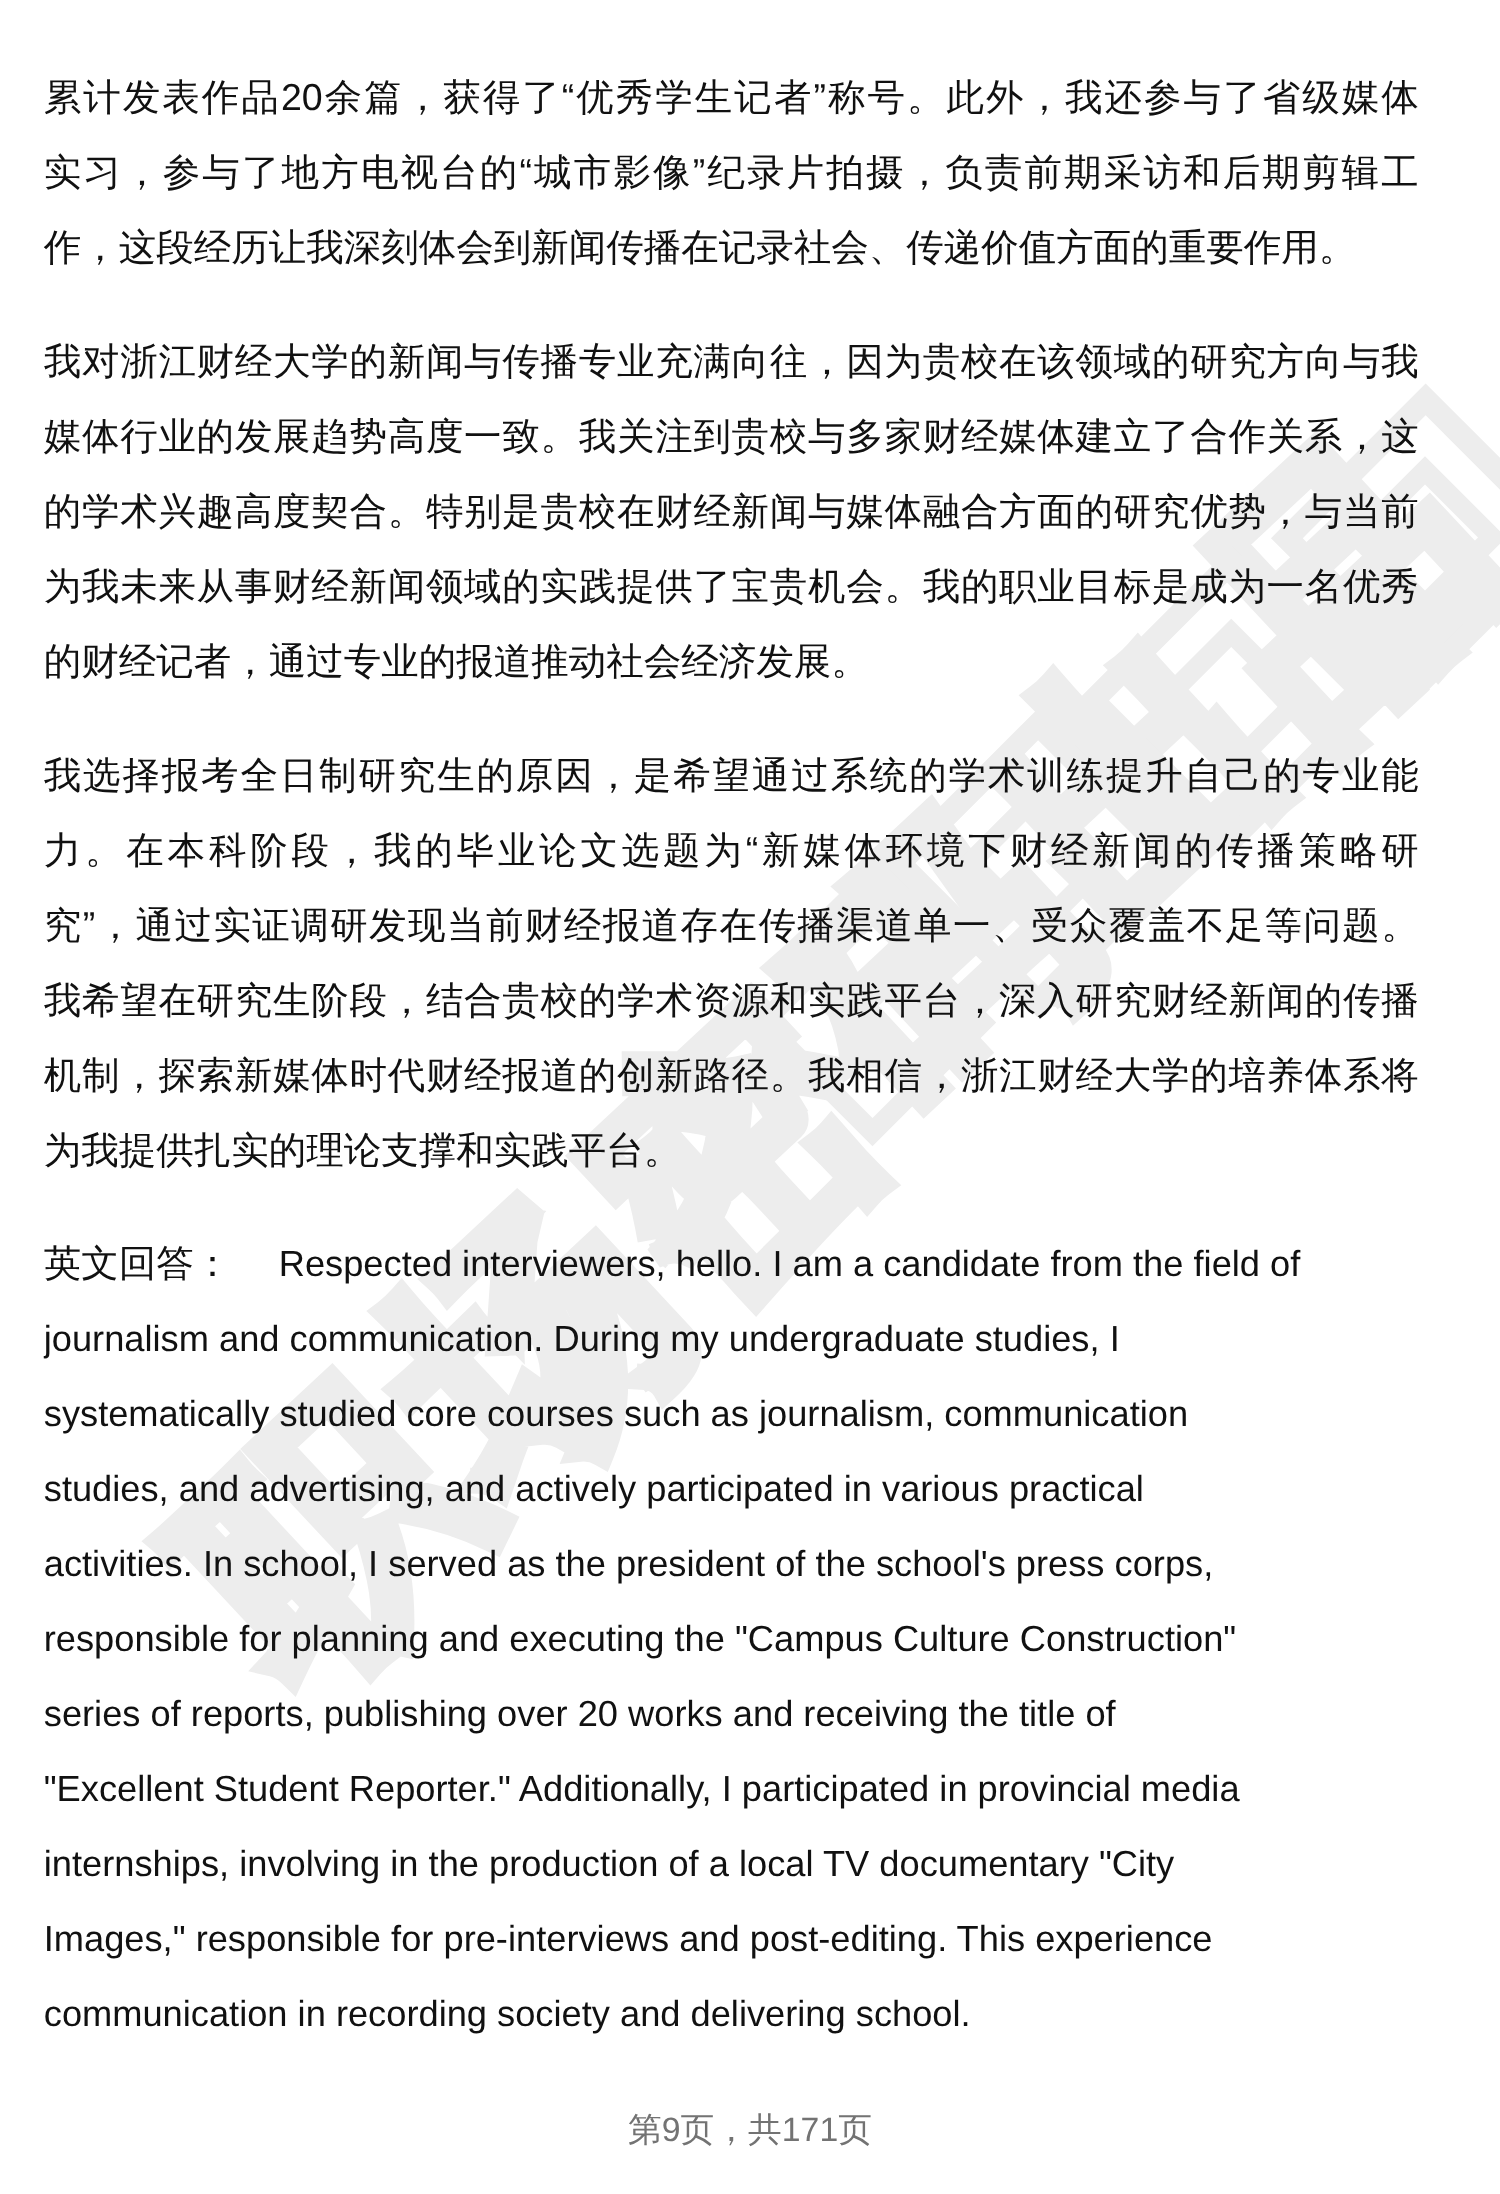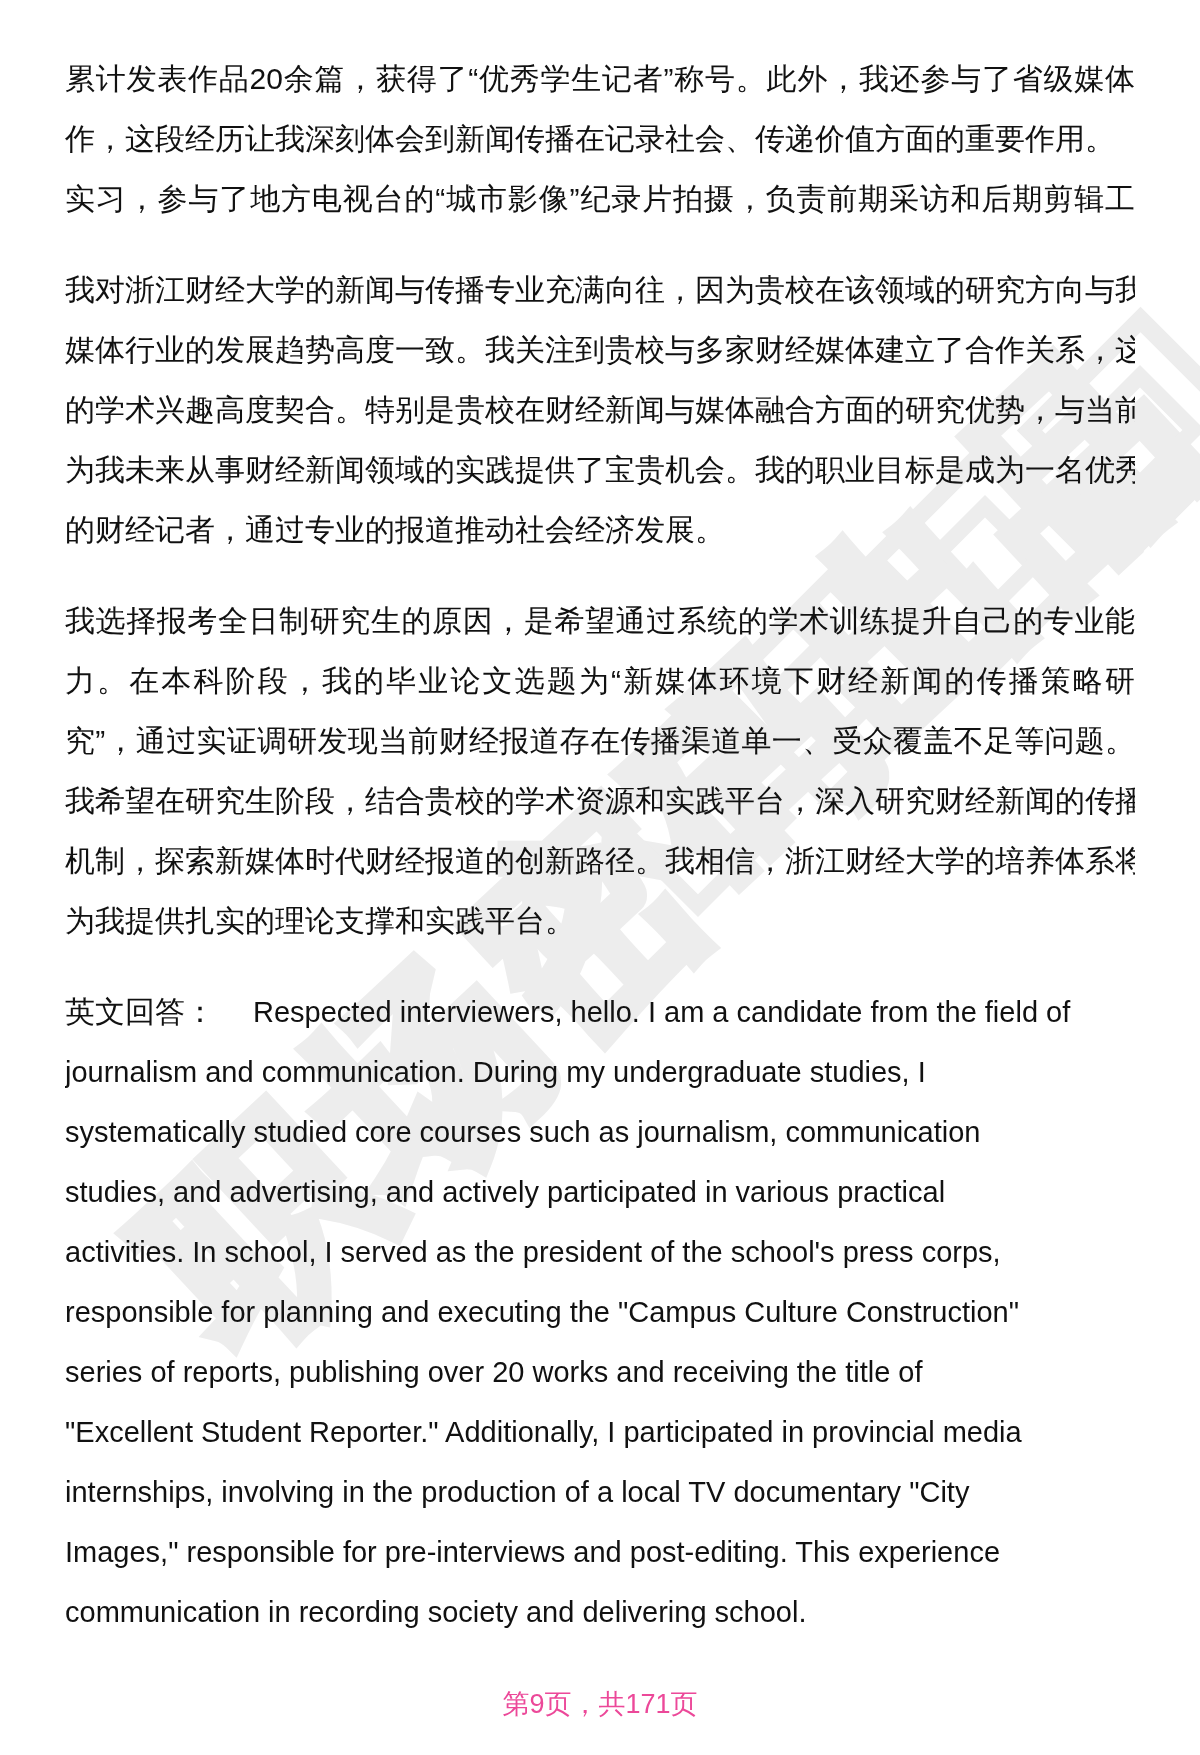--- a/index.html
+++ b/index.html
@@ -49,21 +49,21 @@
   .d4 { width:  92px; height:  92px; left: 939px; top: 514px; border-width: 16px; }
   .d5 { width: 175px; height: 175px; left: 1053px; top: 343px; }
   .d6 { width:  92px; height:  92px; left: 1094px; top: 384px; border-width: 16px; }
   .d7 { width: 140px; height: 140px; left: 628px; top: 748px; border-width: 16px; }
 
   
   .page {
     position: absolute;
     inset: 0;
     z-index: 1;
-    padding: 49px 65px 0 65px;
+    padding: 49px 65px 0 35px;
     box-sizing: border-box;
   }
   .para { margin: 0 0 31px 0; }
   .line {
     height: 60px;
     line-height: 60px;
     white-space: nowrap;
     overflow: hidden;
   }
   .para.zh .line { font-size: 30px; }
@@ -80,43 +80,43 @@
 
   .footer {
     position: absolute;
     left: 0;
     right: 0;
     top: 1684px;
     z-index: 1;
     text-align: center;
     font-size: 27px;
     line-height: 40px;
-    color: #ec4899;
+    color: #737373;
   }
 </style>
 </head>
 <body style="background: rgb(255, 255, 255); color: rgb(17, 17, 17);">
 
 <div class="watermark-layer">
   <div class="watermark-text">职场密码出品</div>
   <div class="diamond d1"></div>
   <div class="diamond d2"></div>
   <div class="diamond d3"></div>
   <div class="diamond d4"></div>
   <div class="diamond d5"></div>
   <div class="diamond d6"></div>
   <div class="diamond d7"></div>
 </div>
 
 <main class="page">
   <div>
       <div class="para zh">
         <div class="line fill">累计发表作品20余篇，获得了“优秀学生记者”称号。此外，我还参与了省级媒体</div>
+        <div class="line fill">实习，参与了地方电视台的“城市影像”纪录片拍摄，负责前期采访和后期剪辑工</div>
         <div class="line">作，这段经历让我深刻体会到新闻传播在记录社会、传递价值方面的重要作用。</div>
-        <div class="line fill">实习，参与了地方电视台的“城市影像”纪录片拍摄，负责前期采访和后期剪辑工</div>
       </div>
       <div class="para zh">
         <div class="line fill">我对浙江财经大学的新闻与传播专业充满向往，因为贵校在该领域的研究方向与我</div>
         <div class="line fill">媒体行业的发展趋势高度一致。我关注到贵校与多家财经媒体建立了合作关系，这</div>
         <div class="line fill">的学术兴趣高度契合。特别是贵校在财经新闻与媒体融合方面的研究优势，与当前</div>
         <div class="line fill">为我未来从事财经新闻领域的实践提供了宝贵机会。我的职业目标是成为一名优秀</div>
         <div class="line">的财经记者，通过专业的报道推动社会经济发展。</div>
       </div>
       <div class="para zh">
         <div class="line fill">我选择报考全日制研究生的原因，是希望通过系统的学术训练提升自己的专业能</div>

